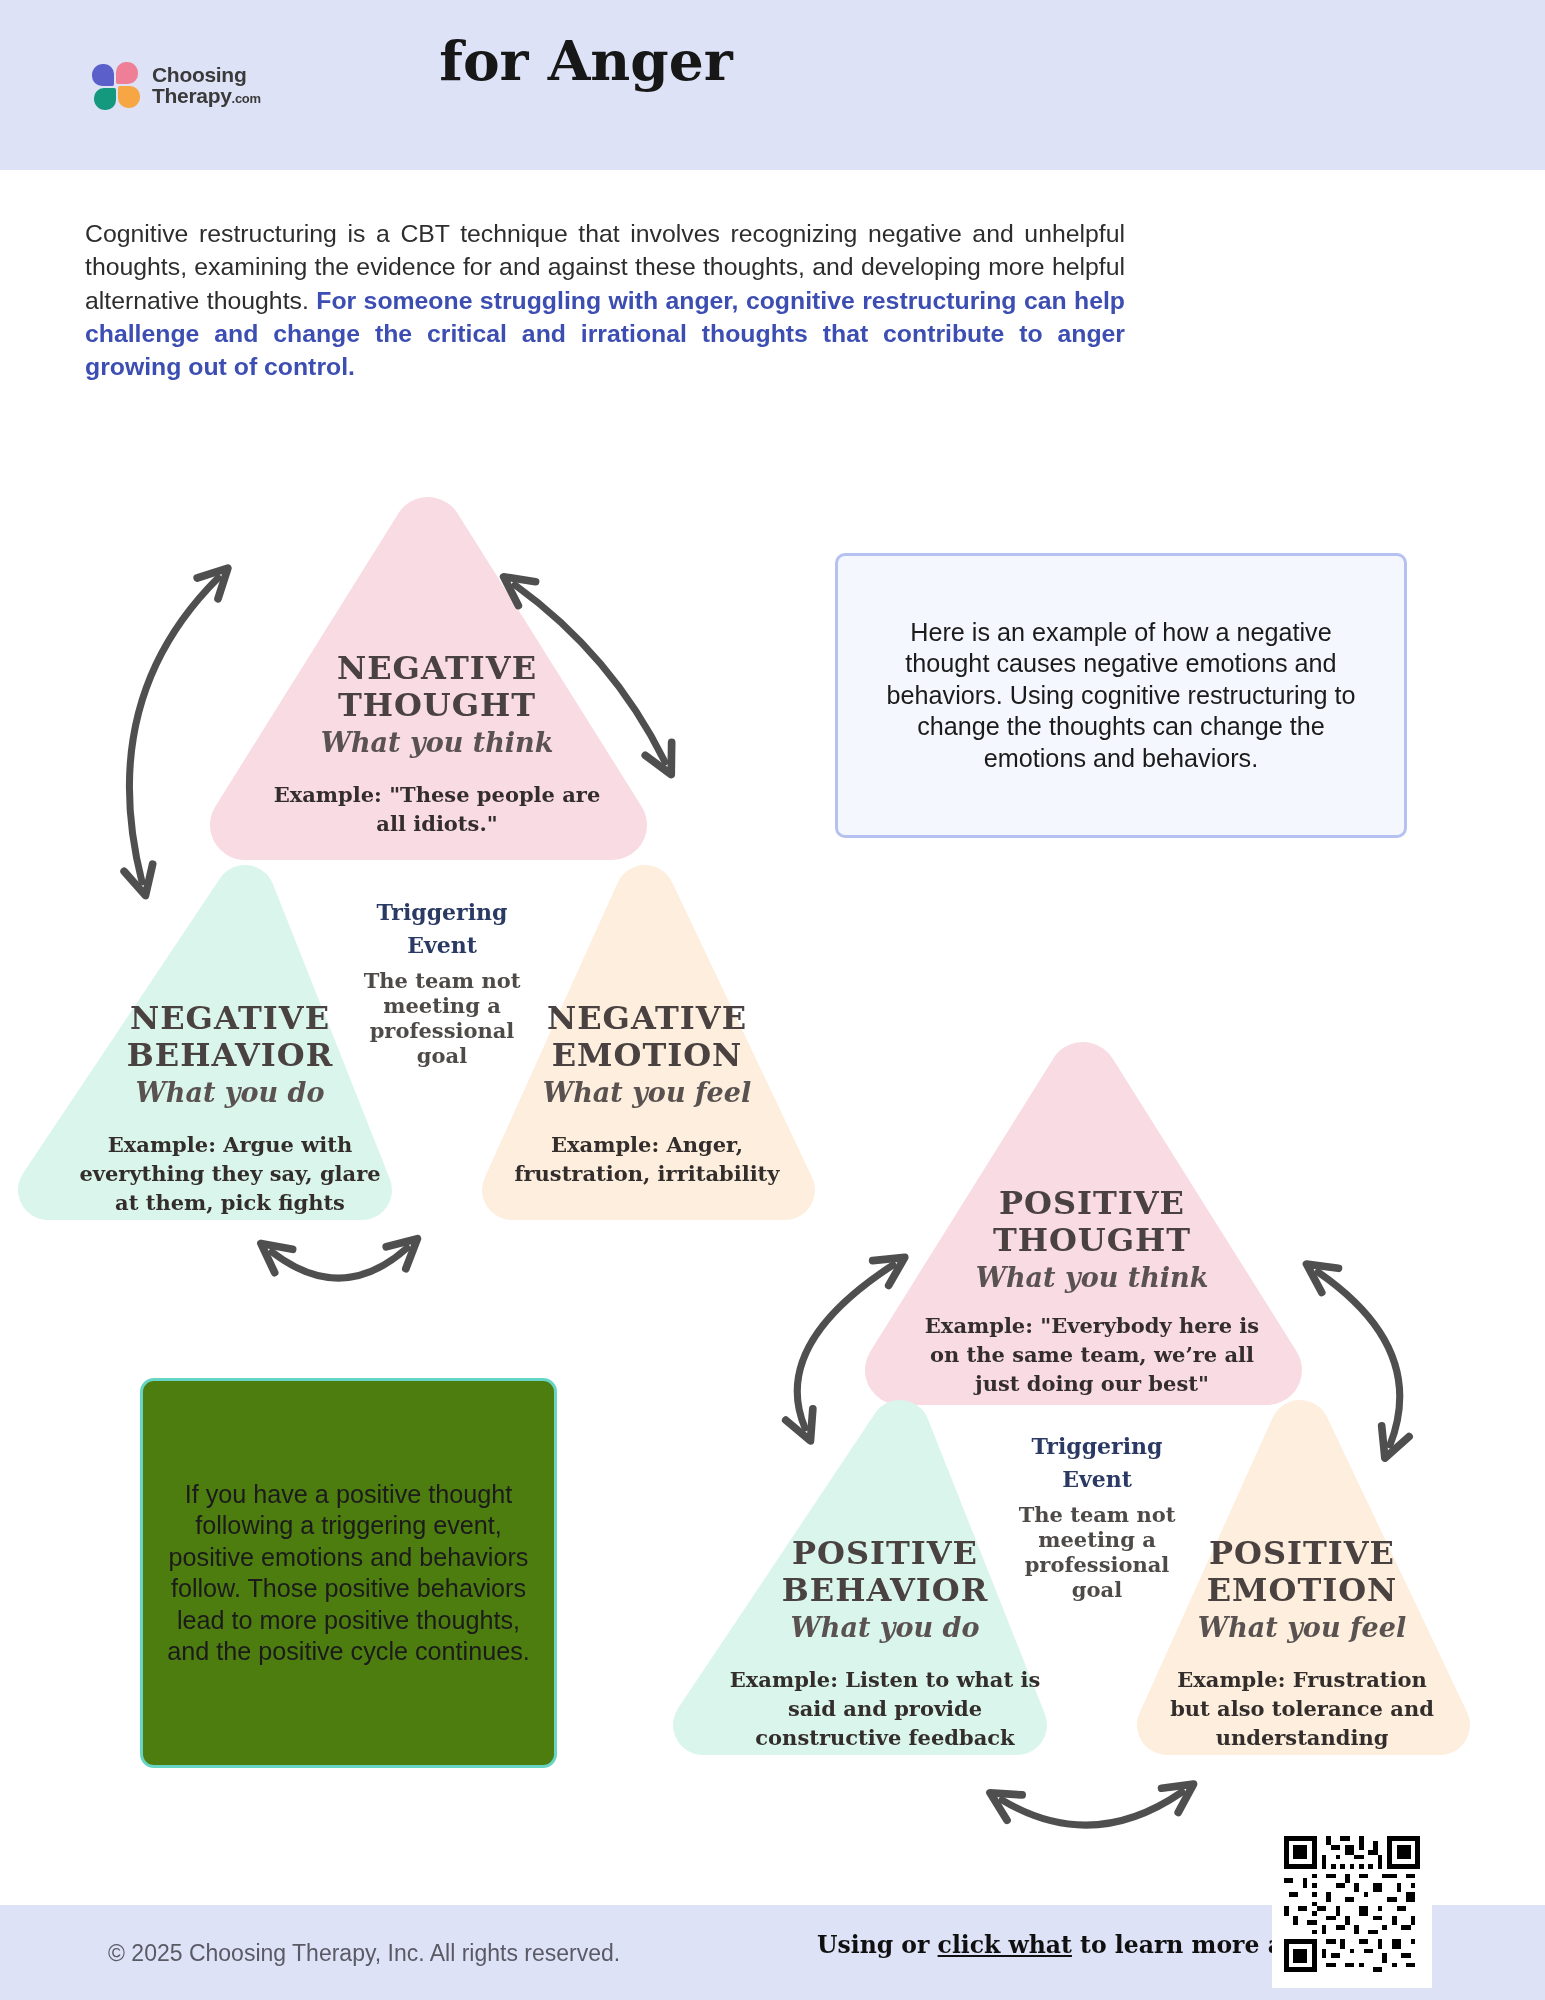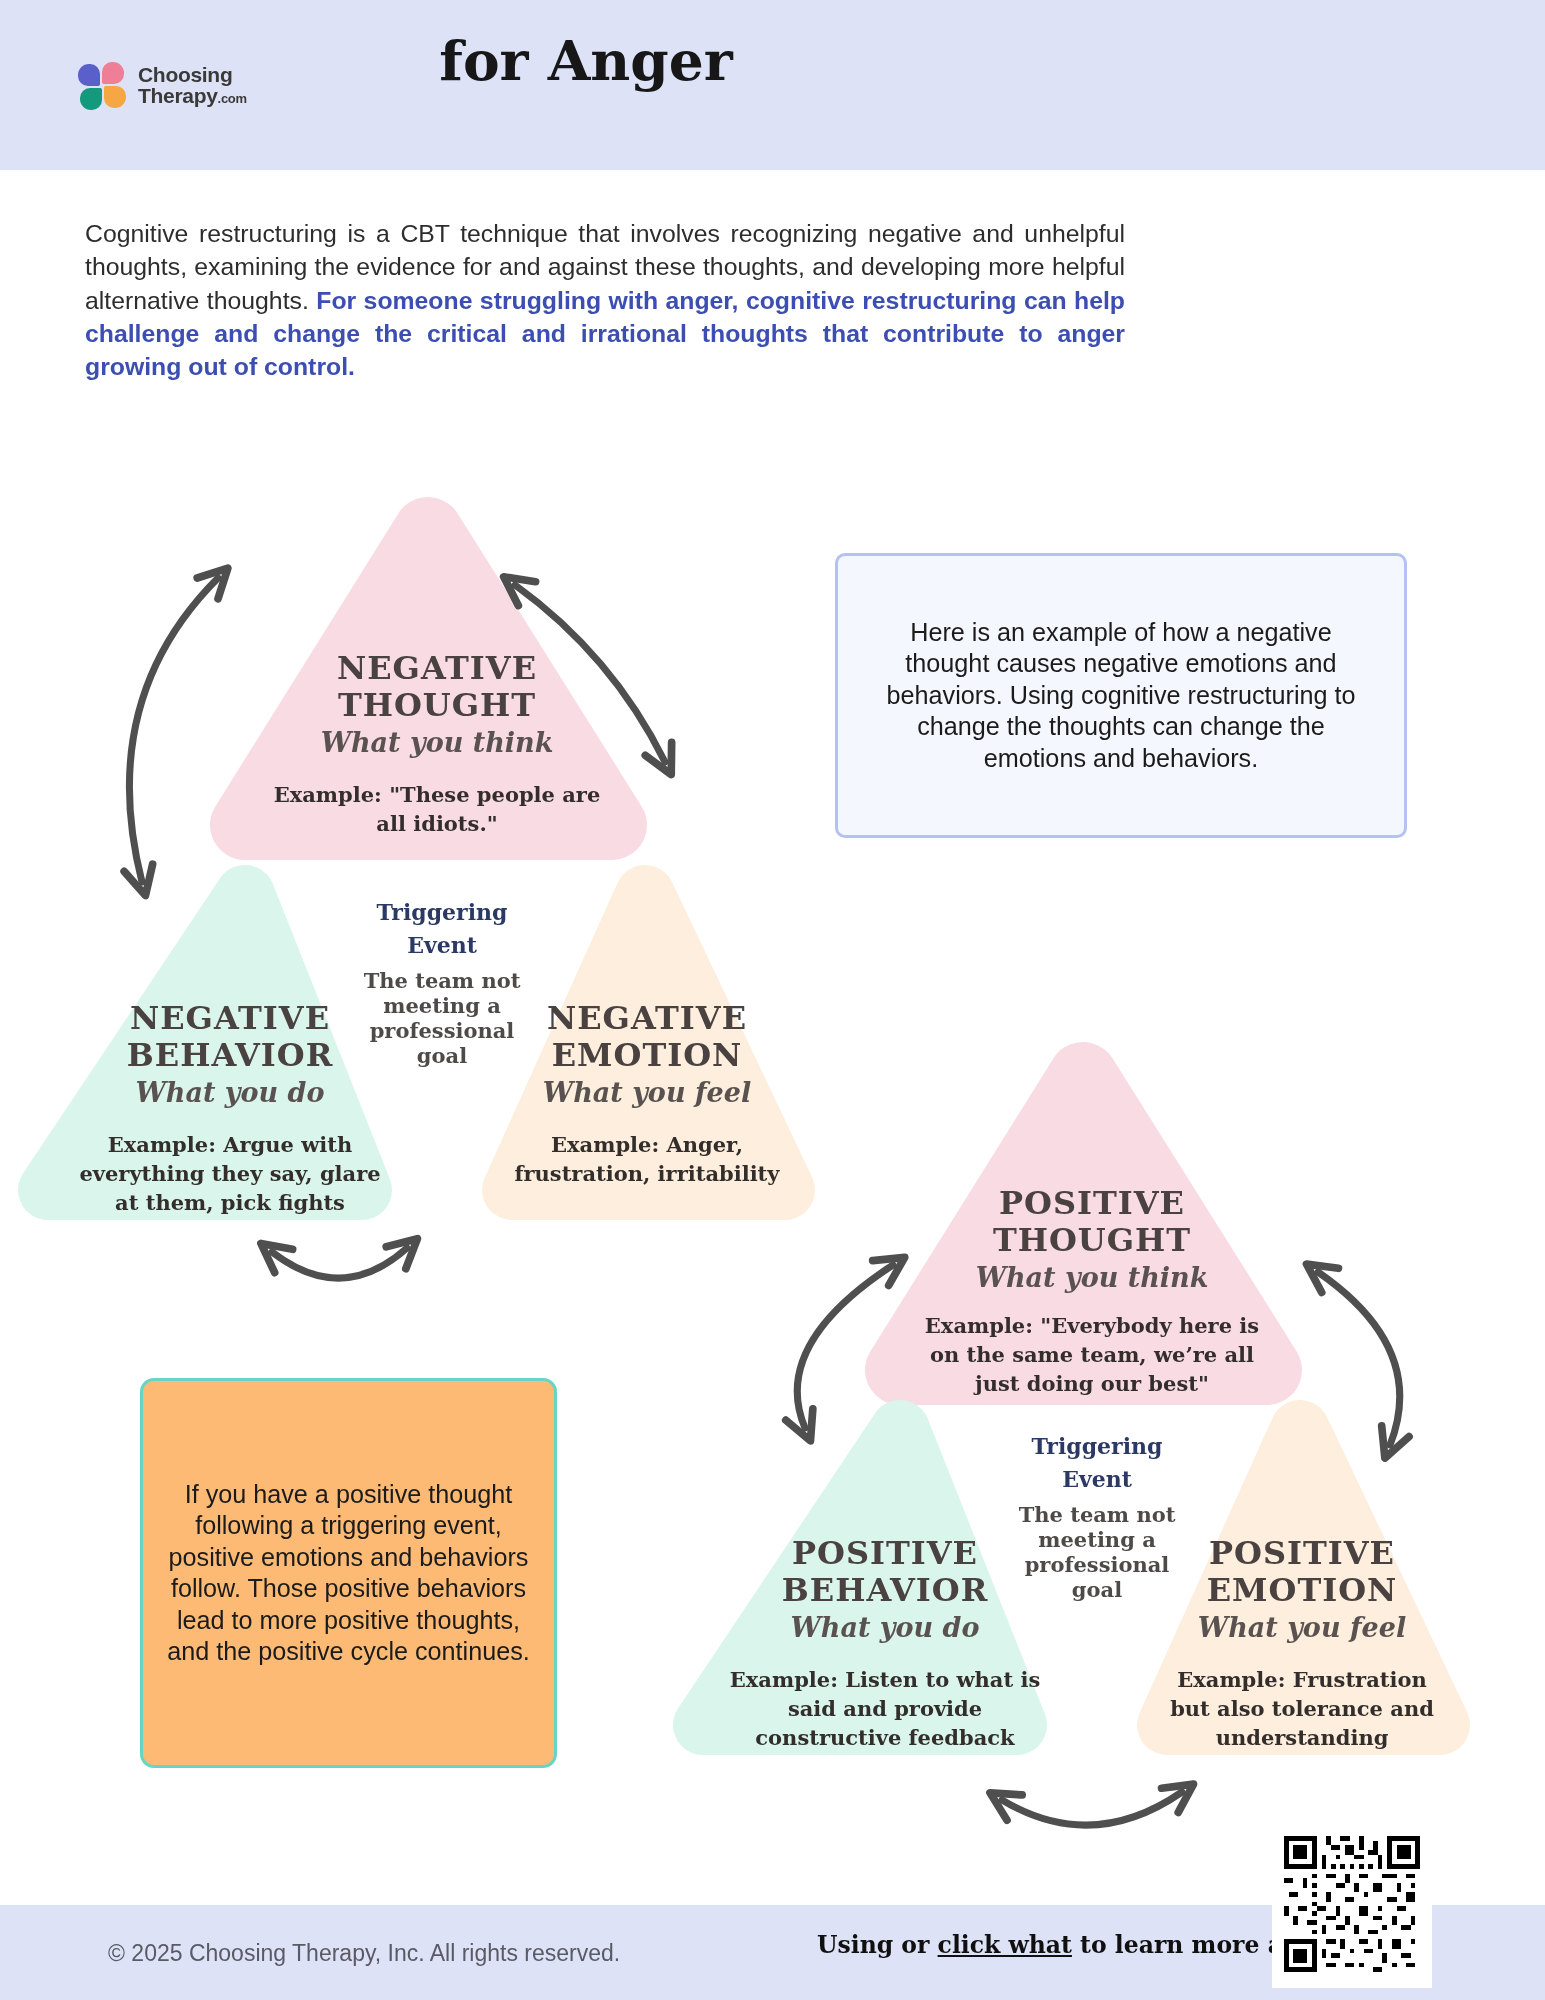--- a/index.html
+++ b/index.html
@@ -1,20 +1,20 @@
 <!DOCTYPE html>
 <html><head>
 <meta charset="utf-8">
 <style>
   html,body{margin:0;padding:0;background:#ffffff;}
   .page{position:relative;width:1545px;height:2000px;background:#ffffff;overflow:hidden;
         font-family:"Liberation Sans","DejaVu Sans",sans-serif;}
   
   .header{position:absolute;left:0;top:0;width:1545px;height:170px;background:#dee2f7;}
-  .logo{position:absolute;left:78px;top:62px;display:flex;align-items:center;}
+  .logo{position:absolute;left:92px;top:62px;display:flex;align-items:center;}
   .logo-mark{position:relative;width:48px;height:48px;}
   .petal{position:absolute;width:22px;height:22px;}
   .petal.p1{left:0;top:2px;background:#5a5fc9;border-radius:50% 45% 8% 45%;}
   .petal.p2{left:24px;top:0;background:#ef7f96;border-radius:45% 50% 45% 8%;}
   .petal.p3{left:2px;top:26px;background:#15997e;border-radius:45% 8% 45% 50%;}
   .petal.p4{left:26px;top:24px;background:#f6a643;border-radius:8% 45% 50% 45%;}
   .brand{margin-left:12px;color:#3a3a3a;font-weight:700;font-size:21px;line-height:21px;letter-spacing:-0.3px;}
   .brand .suffix{font-size:13px;font-weight:700;}
   .page-title{position:absolute;left:186px;top:28px;width:800px;text-align:center;
               font-family:"DejaVu Serif","Liberation Serif",serif;font-weight:700;
@@ -33,21 +33,21 @@
   .t-ex{font-weight:700;font-size:21px;line-height:29px;color:#332e2c;margin:18px auto 0;}
   .cblock{position:absolute;z-index:2;text-align:center;
           font-family:"DejaVu Serif","Liberation Serif",serif;}
   .c-title{font-weight:700;font-size:22px;line-height:33px;color:#2b3a64;text-align:center;}
   .c-sub{font-weight:700;font-size:21px;line-height:25px;color:#4e4a48;margin:6px auto 0;width:195px;}
   
   .note{position:absolute;z-index:2;display:flex;align-items:center;justify-content:center;
         text-align:center;font-size:25.2px;line-height:31.5px;color:#1b1b1b;box-sizing:border-box;}
   .note-example{left:835px;top:553px;width:572px;height:285px;background:#f5f7fe;
         border:3px solid #b5c1f0;border-radius:10px;padding:20px 28px;}
-  .note-positive{left:140px;top:1378px;width:417px;height:390px;background:#fdba74;
+  .note-positive{left:140px;top:1378px;width:417px;height:390px;background:#4d7c0f;
         border:3px solid #67d5c5;border-radius:14px;padding:35px 22px;}
   
   .footer{position:absolute;left:0;top:1905px;width:1545px;height:95px;background:#dee2f7;}
   .copyright{position:absolute;left:108px;top:1940px;font-size:23px;color:#5a5a64;z-index:2;}
   .cta{position:absolute;left:817px;top:1931px;z-index:2;
        font-family:"DejaVu Serif","Liberation Serif",serif;font-weight:700;font-size:23.5px;color:#101010;}
   .cta .link{text-decoration:underline;cursor:pointer;}
   .qr-box{position:absolute;left:1272px;top:1824px;width:160px;height:164px;background:#ffffff;z-index:3;
           display:flex;align-items:flex-start;justify-content:center;}
   .qr-box svg{margin-top:12px;}

